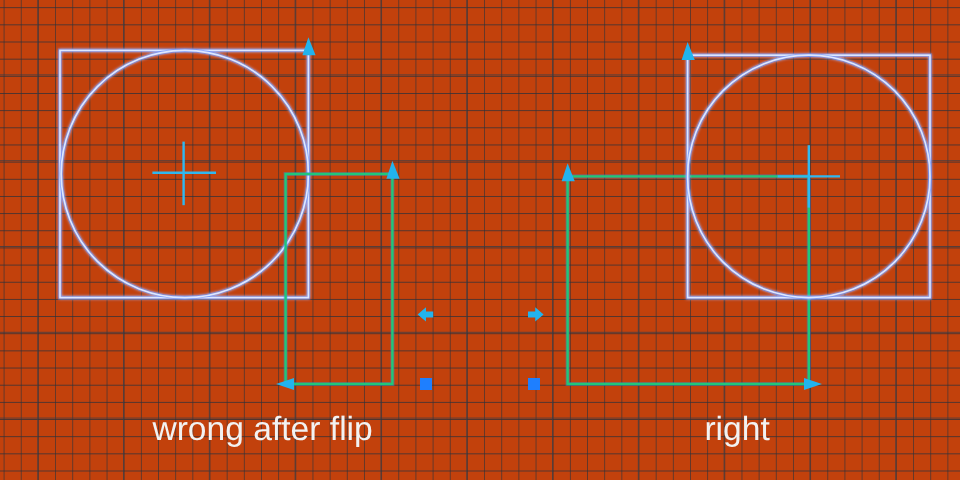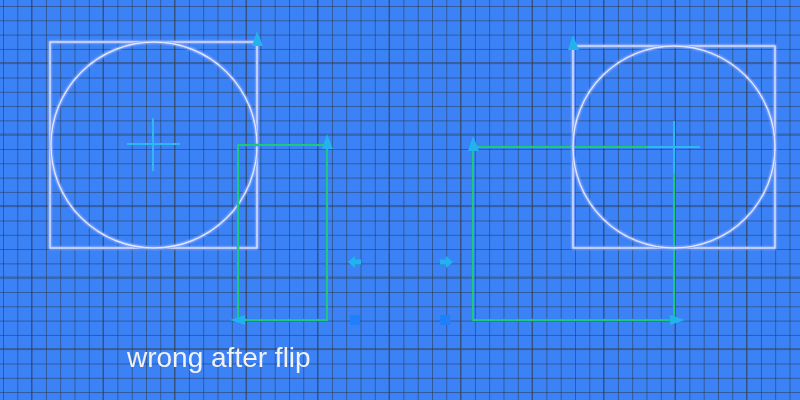--- a/index.html
+++ b/index.html
@@ -1,21 +1,21 @@
 <!DOCTYPE html>
 <html><head>
   <meta charset="utf-8">
   <style>
     html, body { margin: 0; padding: 0; background: #212830; }
     .canvas {
       position: relative;
       width: 800px;
       height: 400px;
       overflow: hidden;
-      background-color: #3b82f6;
+      background-color: #c2410c;
     }
     svg.drawing { position: absolute; left: 0; top: 0; }
     .label {
       position: absolute;
       font-family: "Liberation Sans", "DejaVu Sans", sans-serif;
       font-size: 28px;
       color: #f2f2f2;
       line-height: 1;
       white-space: nowrap;
     }
@@ -92,13 +92,14 @@
         <line x1="674" y1="121" x2="674" y2="173"></line>
       </g>
 
       <polygon points="573,35 568,50 579,50" fill="#22b3ee"></polygon>
       <polygon points="473,136 468,151 479,151" fill="#22b3ee"></polygon>
       <polygon points="685,320 670,315 670,325" fill="#22b3ee"></polygon>
     </g>
   </svg>
 
   <div class="label label-left">wrong after flip</div>
+  <div class="label label-right">right</div>
 </div>
 
 </body></html>

